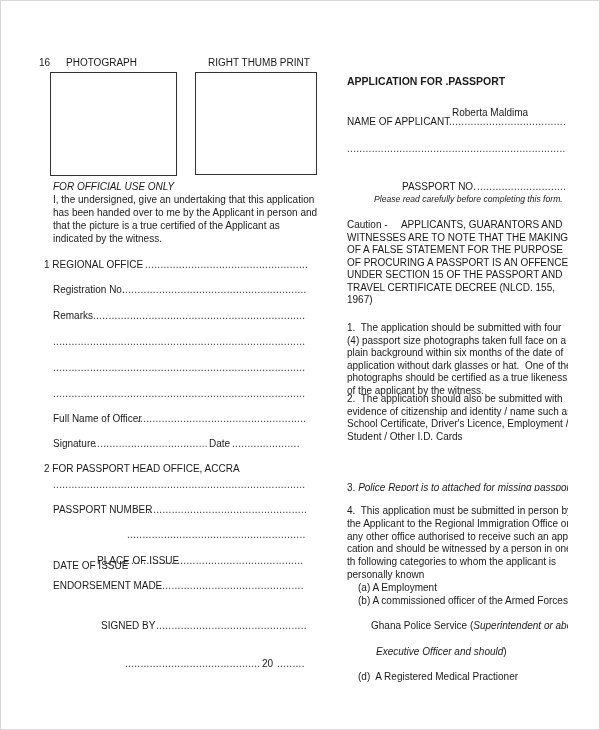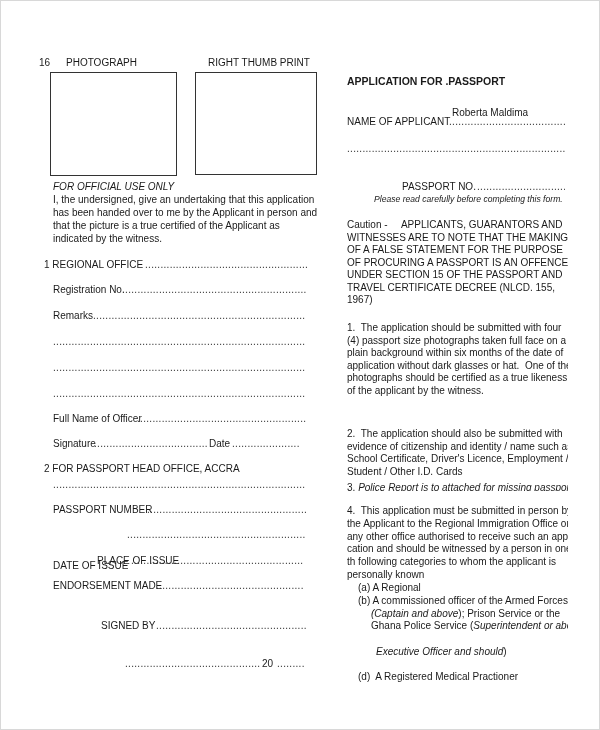--- a/index.html
+++ b/index.html
@@ -97,42 +97,41 @@
 
   <div class="clip" style="top:321px;height:76px;">
     <div class="para" style="left:0;top:0;">1.  The application should be submitted with four</div>
     <div class="para" style="left:0;top:12.6px;">(4) passport size photographs taken full face on a</div>
     <div class="para" style="left:0;top:25.2px;">plain background within six months of the date of</div>
     <div class="para" style="left:0;top:37.8px;">application without dark glasses or hat.  One of the</div>
     <div class="para" style="left:0;top:50.4px;">photographs should be certified as a true likeness</div>
     <div class="para" style="left:0;top:63px;">of the applicant by the witness.</div>
   </div>
 
-  <div class="clip" style="top:427px;height:52px;">
+  <div class="clip" style="top:392px;height:52px;">
     <div class="para" style="left:0;top:0;">2.  The application should also be submitted with</div>
     <div class="para" style="left:0;top:12.6px;">evidence of citizenship and identity / name such as</div>
     <div class="para" style="left:0;top:25.2px;">School Certificate, Driver's Licence, Employment /</div>
     <div class="para" style="left:0;top:37.8px;">Student / Other I.D. Cards</div>
   </div>
 
   <div class="clip" style="top:476px;height:14px;">
     <span class="para" style="position:relative;">3. </span><span class="para it" style="position:relative;">Police Report is to attached for missing passports</span>
   </div>
 
   <div class="clip" style="top:504px;height:78px;">
     <div class="para" style="left:0;top:0;">4.  This application must be submitted in person by</div>
     <div class="para" style="left:0;top:12.8px;">the Applicant to the Regional Immigration Office or</div>
     <div class="para" style="left:0;top:25.6px;">any other office authorised to receive such an appli-</div>
     <div class="para" style="left:0;top:38.4px;">cation and should be witnessed by a person in one o</div>
     <div class="para" style="left:0;top:51.2px;">th following categories to whom the applicant is</div>
     <div class="para" style="left:0;top:64px;">personally known</div>
   </div>
 
   <div class="clip" style="top:581px;height:100px;">
-    <div class="para" style="left:11px;top:0;">(a) A Regional</div>
+    <div class="para" style="left:11px;top:0;">(a) A Employment</div>
     <div class="para" style="left:11px;top:12.8px;">(b) A commissioned officer of the Armed Forces</div>
-    <div class="para" style="left:24px;top:25.6px;"><span class="it">(Captain and above</span><span>); Prison Service or the</span></div>
     <div class="para" style="left:24px;top:38.4px;"><span>Ghana Police Service (</span><span class="it">Superintendent or above</span></div>
     <div class="para" style="left:29px;top:64px;"><span class="it">Executive Officer and should</span><span>)</span></div>
     <div class="para" style="left:11px;top:89px;">(d)  A Registered Medical Practioner</div>
   </div>
 
 </div>
 
 </body></html>

